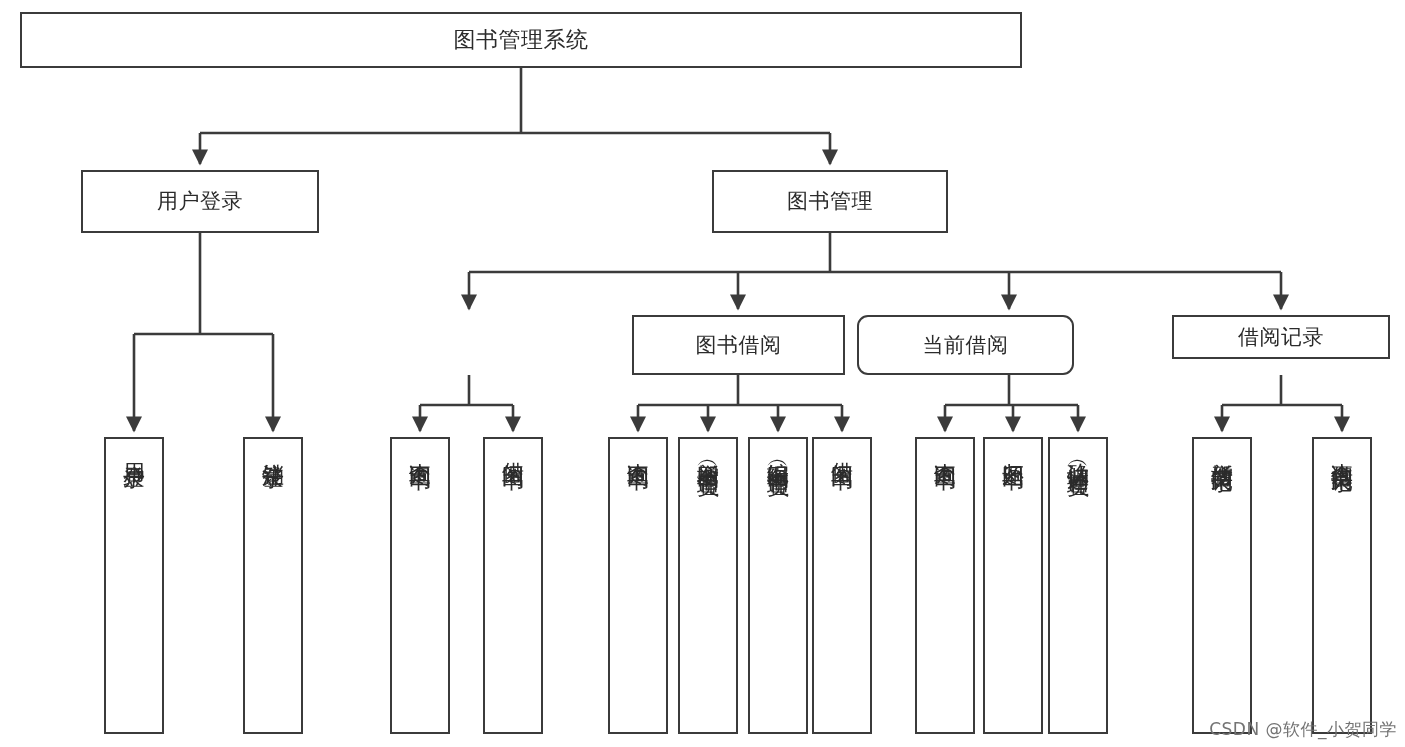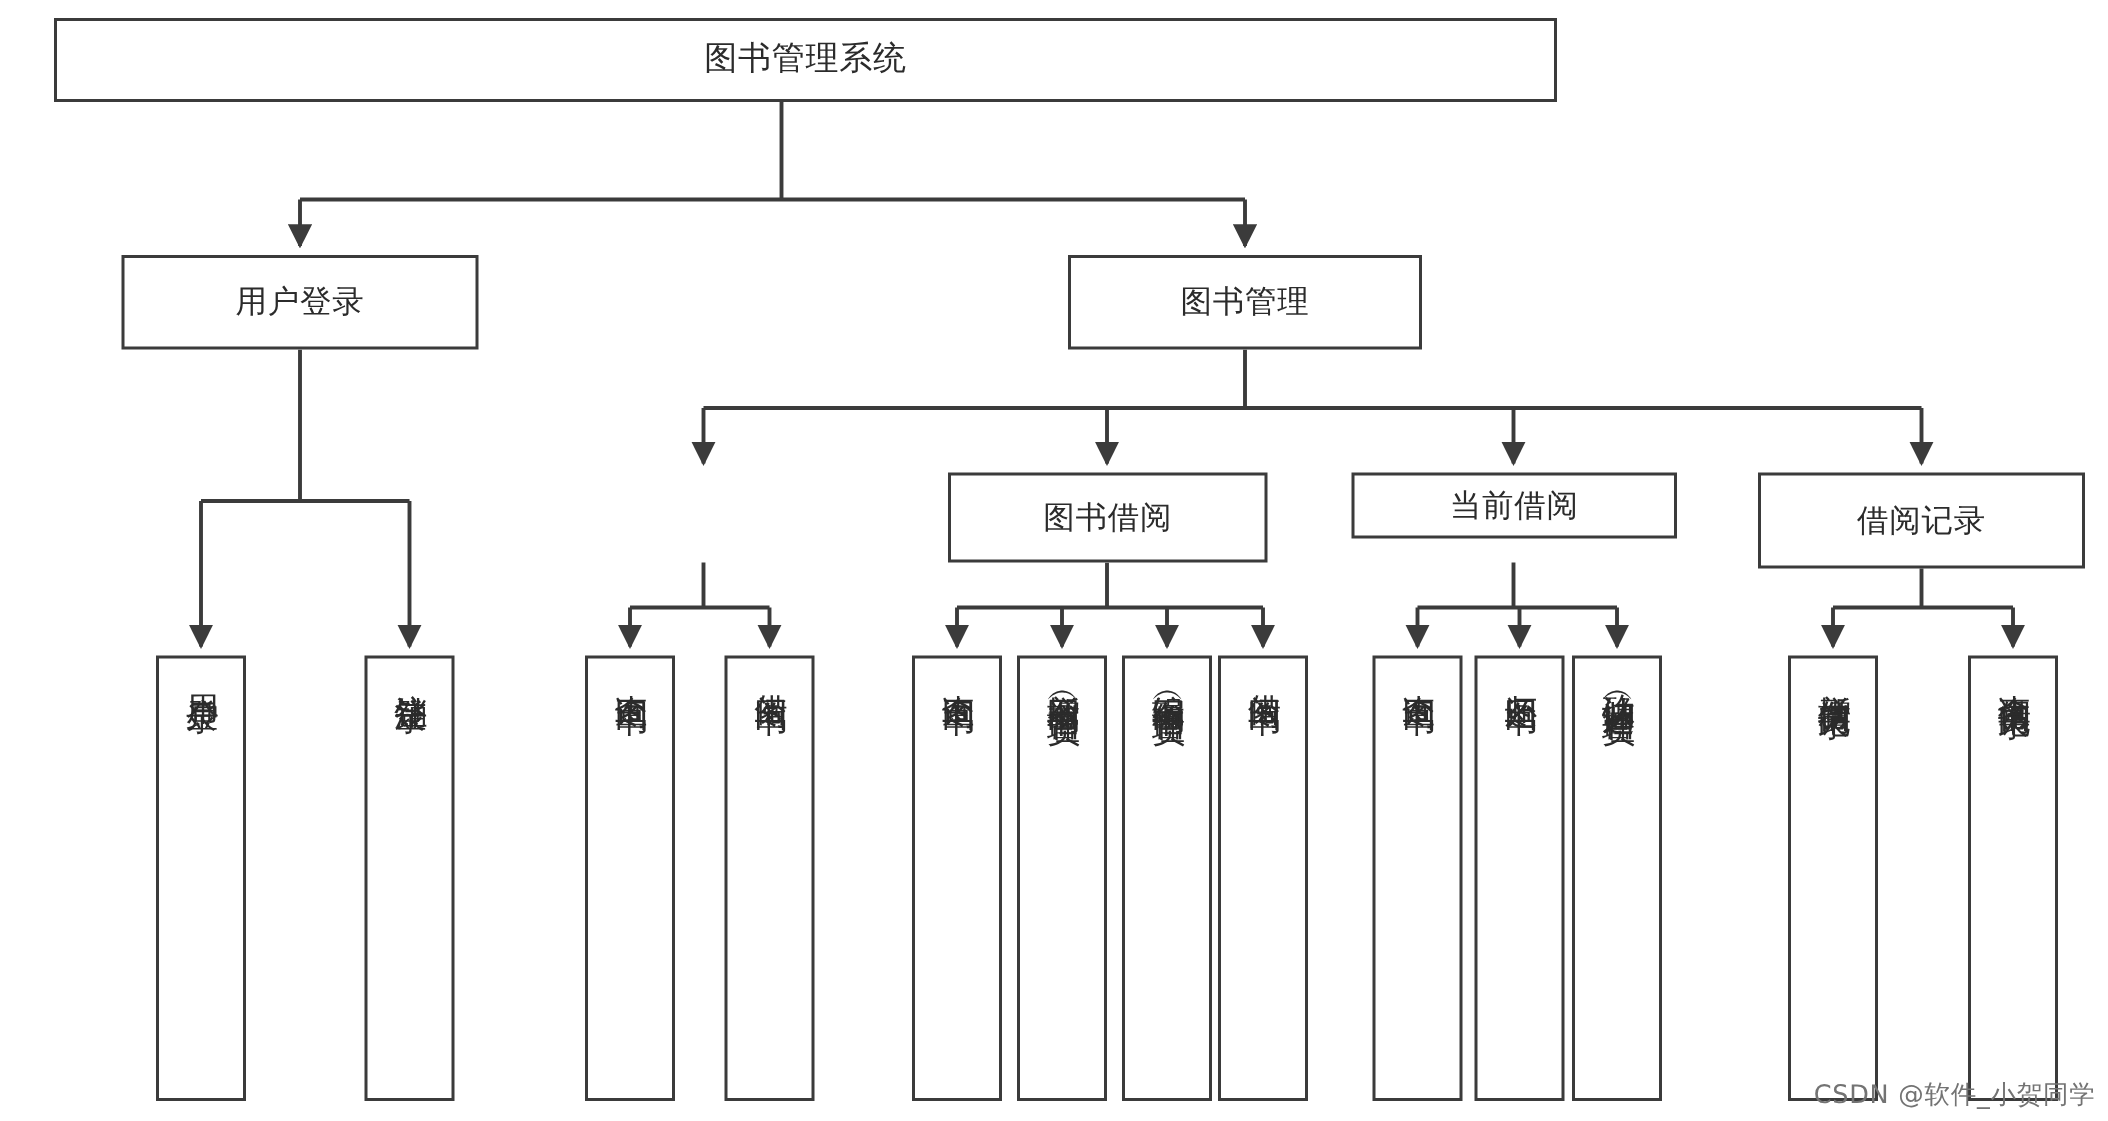--- a/index.html
+++ b/index.html
@@ -122,42 +122,42 @@
       <path d="M 1013 405 L 1013 431" marker-end="url(#arrow)"></path>
       <path d="M 1078 405 L 1078 431" marker-end="url(#arrow)"></path>
 
       <path d="M 1281 375 L 1281 405"></path>
       <path d="M 1222 405 L 1342 405"></path>
       <path d="M 1222 405 L 1222 431" marker-end="url(#arrow)"></path>
       <path d="M 1342 405 L 1342 431" marker-end="url(#arrow)"></path>
     </g>
   </svg>
 
-  <div class="node horiz" id="node-root" style="left:20px; top:12px; width:1002px; height:56px;margin-left:16px;">
+  <div class="node horiz" id="node-root" style="left:20px; top:12px; width:1002px; height:56px;">
     <span class="label">图书管理系统</span>
   </div>
 
   <div class="node horiz" style="left:81px; top:170px; width:238px; height:63px;">
     <span class="label">用户登录</span>
   </div>
 
   <div class="node horiz" style="left:712px; top:170px; width:236px; height:63px;">
     <span class="label">图书管理</span>
   </div>
 
 
   <div class="node horiz" style="left:632px; top:315px; width:213px; height:60px;">
     <span class="label">图书借阅</span>
   </div>
 
-  <div class="node horiz" style="left:901px; top:315px; width:217px; height:44px;">
+  <div class="node horiz" style="left:857px; top:315px; width:217px; height:60px;border-radius:11px;">
     <span class="label">当前借阅</span>
   </div>
 
-  <div class="node horiz" style="left:1172px; top:315px; width:218px; height:64px;">
+  <div class="node horiz" style="left:1172px; top:315px; width:218px; height:44px;">
     <span class="label">借阅记录</span>
   </div>
 
   <div class="node vert" style="left:104px; top:437px; width:60px; height:297px;">
     <span class="label">用户登录</span>
   </div>
 
   <div class="node vert" style="left:243px; top:437px; width:60px; height:297px;">
     <span class="label">注销登录</span>
   </div>

